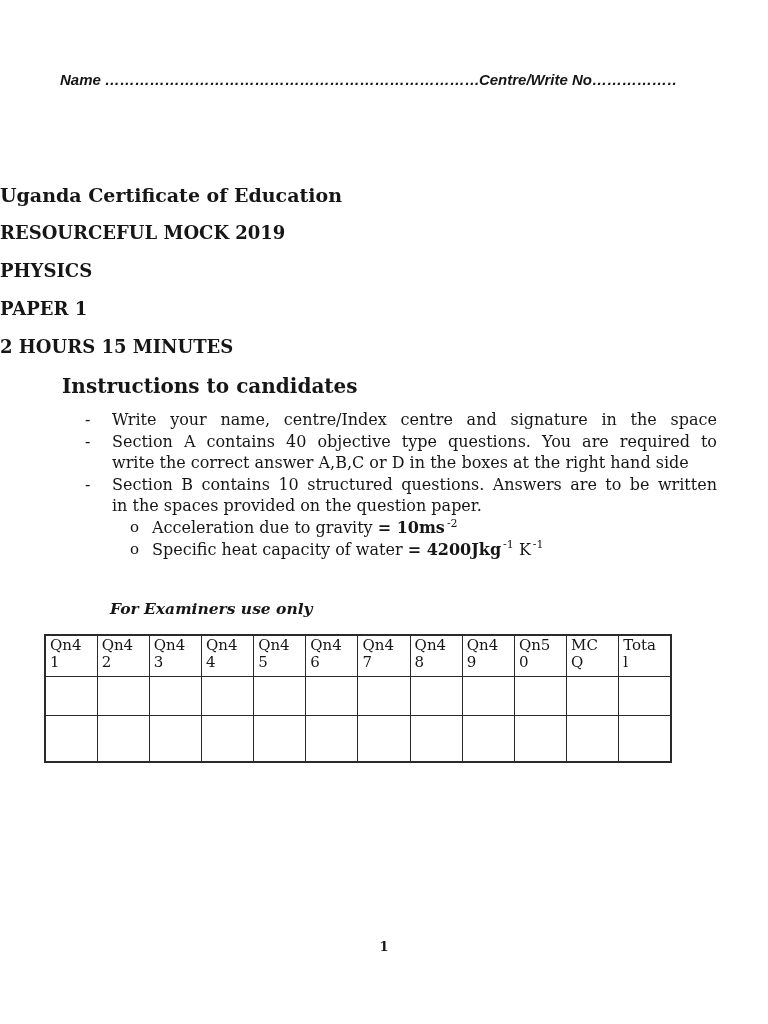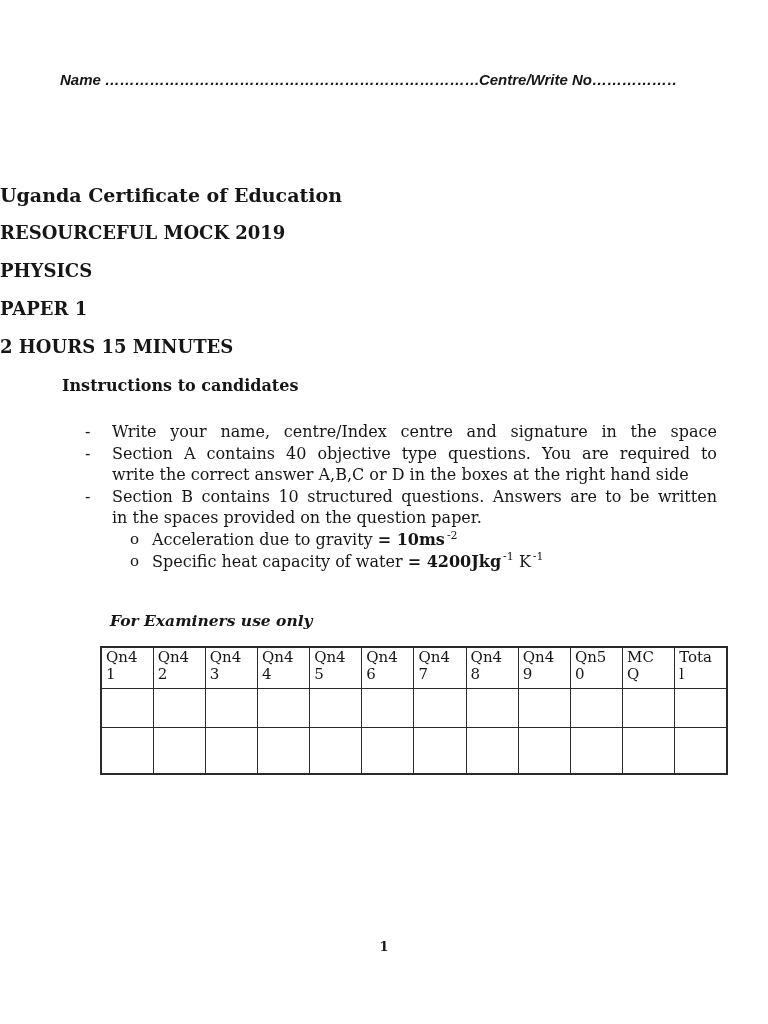--- a/index.html
+++ b/index.html
@@ -26,43 +26,43 @@
   .leader { flex: 1 1 auto; min-width: 0; overflow: hidden; }
   .trail  { flex: 0 0 auto; width: 84px; overflow: hidden; }
 
   
   .title-block { margin-top: 95px; text-align: left; font-weight: bold; }
   .title-line { font-size: 18px; line-height: 20px; margin: 0 0 18px 0; }
   .title-line.main { font-size: 19px; }
 
   
   .instructions-heading {
-    margin: 0 0 24px 62px;
-    font-size: 16px; font-weight: bold; line-height: 22px;
+    margin: 0 0 12px 62px;
+    font-size: 20px; font-weight: bold; line-height: 22px;
   }
   .bullet { display: flex; margin-left: 85px; }
   .bullet-marker { flex: 0 0 27px; font-size: 16px; line-height: 21.6px; }
   .bullet-lines { width: 605px; }
   .bline { font-size: 16px; line-height: 21.6px; }
   .bline.just { text-align: justify; text-align-last: justify; }
 
   .sub-bullet { display: flex; margin-left: 130px; }
   .sub-marker { flex: 0 0 22px; font-size: 15px; line-height: 21.6px; }
   .sub-text { font-size: 16px; line-height: 21.6px; }
   .eq { font-weight: bold; margin-top: 30px; }
   sup.unit { font-size: 11px; line-height: 0; margin-left: 2px; }
 
   
   .examiners-heading {
     margin: 39px 0 15px 110px;
     font-size: 15.5px; font-weight: bold; font-style: italic; line-height: 20px;
   }
   table.scores {
     border-collapse: collapse; table-layout: fixed;
-    margin-left: 100px; width: 628px;
+    margin-left: 44px; width: 628px;
     border: 2px solid #2a2a2a;
   }
   table.scores td {
     border: 1px solid #2a2a2a;
     padding: 1px 4px; vertical-align: top;
     font-size: 15px; line-height: 17px;
     white-space: pre-line;
   }
   table.scores tr.hdr td { height: 38px; }
   table.scores tr.r1 td { height: 36px; }

